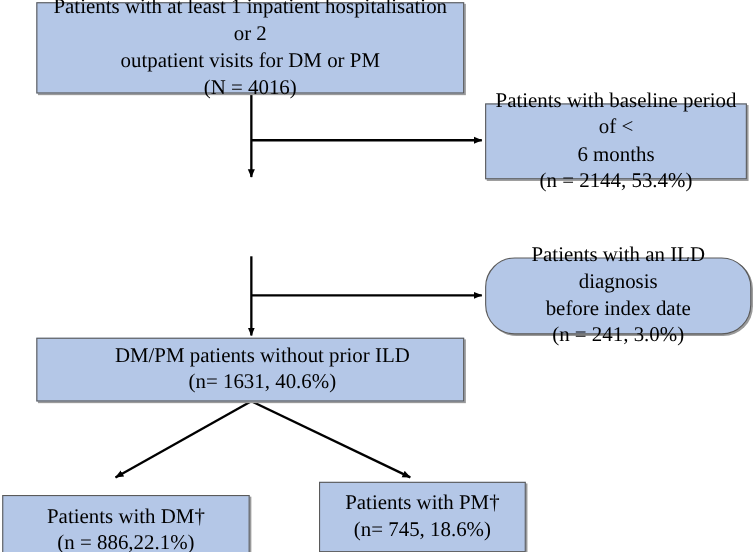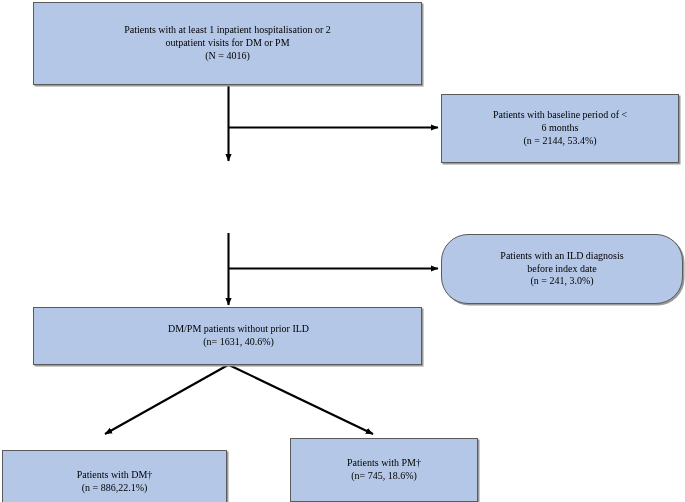--- a/index.html
+++ b/index.html
@@ -19,21 +19,21 @@
     position: absolute;
     box-sizing: border-box;
     background: #b4c7e7;
     border: 1px solid #5a5a5a;
     box-shadow: 1.5px 1.5px 0 0 #9a9a9a;
     display: flex;
     align-items: center;
     justify-content: center;
     text-align: center;
     color: #000000;
-    font-size: 10px;
+    font-size: 19px;
     line-height: 1.28;
     padding: 2px 6px;
   }
   .node .node-text {
     display: block;
     white-space: pre-line;
     width: 100%;
   }
   
   #node-cohort        { left: 33px;  top: 2px;   width: 389px; height: 83px; }

